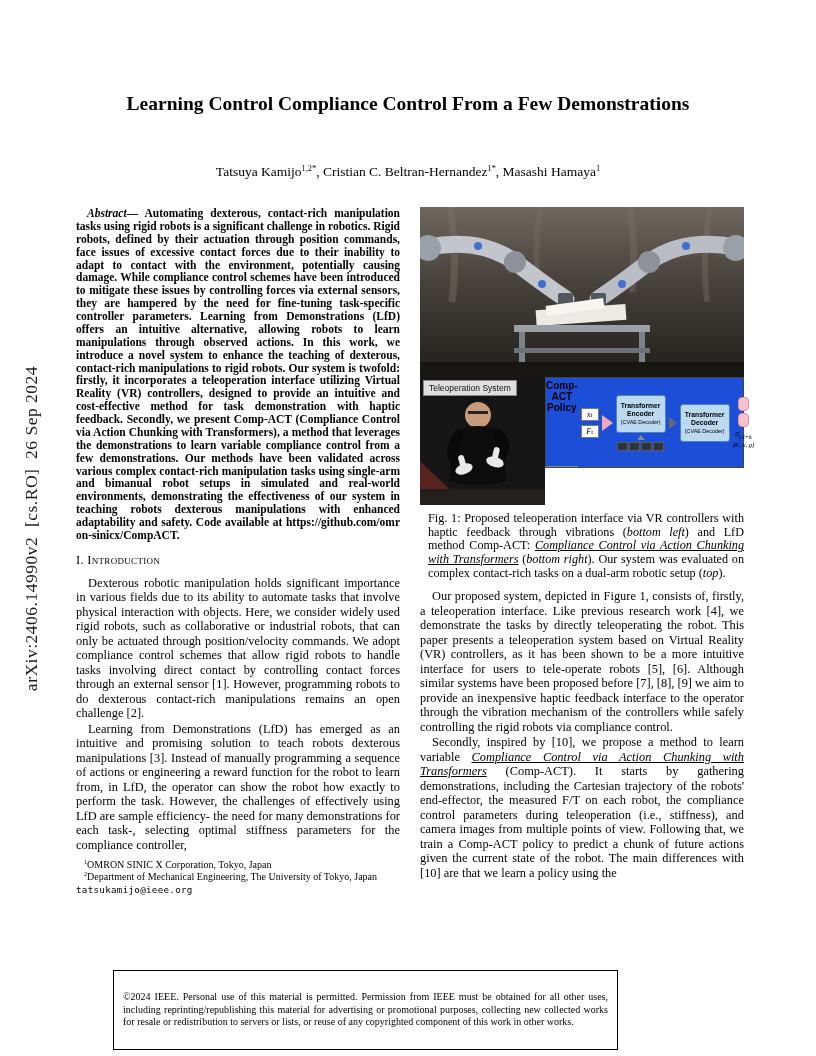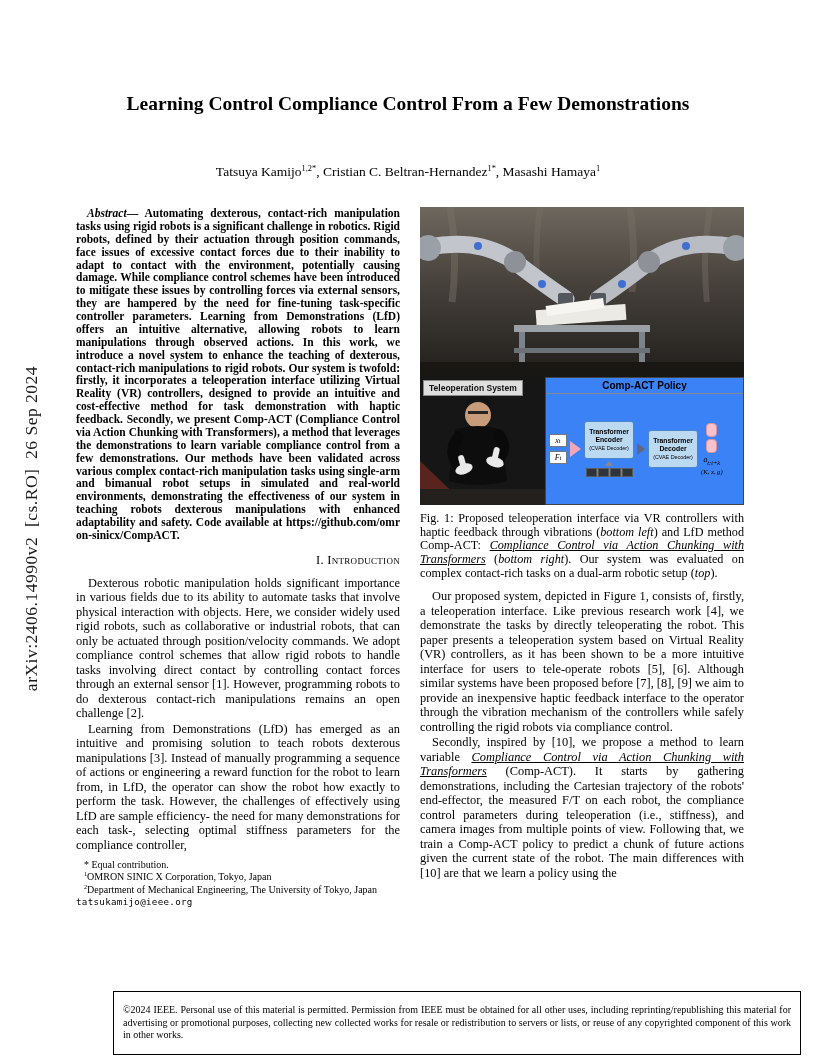--- a/index.html
+++ b/index.html
@@ -54,21 +54,21 @@
     line-height: 1.12;
     text-align: justify;
     text-indent: 11px;
   }
   .abs-label { font-style: italic; }
   .abs-link { word-break: break-all; }
   .abs-link { cursor: pointer; }
 
   .sec-heading {
     margin: 11px 0 8px 0;
-    text-align: right;
+    text-align: left;
     font-size: 12.5px;
     font-weight: normal;
     font-variant: small-caps;
     letter-spacing: 0.3px;
   }
 
   .body-par {
     font-size: 12.4px;
     line-height: 1.17;
     text-align: justify;
@@ -85,37 +85,37 @@
     font-size: 10px;
     line-height: 1.22;
   }
   .footnotes .fn { text-indent: 8px; }
   .mono { font-family: "DejaVu Sans Mono", monospace; font-size: 9.2px; letter-spacing: 0.3px; }
 
   
   figure.fig { width: 324px; }
   .robot-photo { display: block; width: 324px; height: 170px; }
   .fig-bottom { display: flex; width: 324px; height: 128px; }
-  .teleop { position: relative; width: 125px; height: 128px; background: #eab308; font-weight: bold; }
+  .teleop { position: relative; width: 125px; height: 128px; background: #eab308; }
   .teleop svg { display: block; width: 125px; height: 128px; }
   .teleop-label {
     position: absolute; top: 3px; left: 3px;
     background: #dedede;
     border: 1px solid #8a8a8a;
     color: #111;
     font-family: "Liberation Sans", sans-serif;
     font-size: 8.5px;
     padding: 2px 5px;
   }
   .policy {
-    width: 199px; height: 128px;
-    background: #3b82f6;
+    width: 199px; height: 91px;
+    background: #1d4ed8;
     border: 1px solid #444;
     font-family: "Liberation Sans", sans-serif;
-    display: flex; flex-direction: column;
+    display: flex; flex-direction: row;
   }
   .policy-title {
     text-align: center;
     font-size: 10px;
     font-weight: bold;
     padding: 2px 0;
     border-bottom: 1px solid #888;
   }
   .policy-body {
     flex: 1;
@@ -175,32 +175,32 @@
   }
   .out-label, .out-sub {
     font-family: "Liberation Serif", serif;
     font-style: italic;
     font-size: 7.6px;
     white-space: nowrap;
   }
   .out-sub { font-size: 6.6px; }
 
   .caption {
-    margin: 7px 0 9px 0;
+    margin: 7px 0 9px 8px;
     font-size: 12.2px;
     line-height: 1.12;
     text-align: justify;
   }
 
   .footer-box {
     position: absolute;
-    left: 113px; top: 991px;
-    width: 688px;
+    left: 113px; top: 970px;
+    width: 505px;
     border: 1px solid #000;
-    padding: 12px 9px;
+    padding: 20px 9px;
     font-size: 10px;
     line-height: 1.25;
     text-align: justify;
   }
 </style>
 </head>
 <body>
 
 <div class="arxiv-strip">arXiv:2406.14990v2  [cs.RO]  26 Sep 2024</div>
 
@@ -212,21 +212,20 @@
 
 <div class="col col-left">
   <p class="abstract"><span class="abs-label">Abstract</span><span>— </span><span>Automating dexterous, contact-rich manipulation tasks using rigid robots is a significant challenge in robotics. Rigid robots, defined by their actuation through position commands, face issues of excessive contact forces due to their inability to adapt to contact with the environment, potentially causing damage. While compliance control schemes have been introduced to mitigate these issues by controlling forces via external sensors, they are hampered by the need for fine-tuning task-specific controller parameters. Learning from Demonstrations (LfD) offers an intuitive alternative, allowing robots to learn manipulations through observed actions. In this work, we introduce a novel system to enhance the teaching of dexterous, contact-rich manipulations to rigid robots. Our system is twofold: firstly, it incorporates a teleoperation interface utilizing Virtual Reality (VR) controllers, designed to provide an intuitive and cost-effective method for task demonstration with haptic feedback. Secondly, we present Comp-ACT (Compliance Control via Action Chunking with Transformers), a method that leverages the demonstrations to learn variable compliance control from a few demonstrations. Our methods have been validated across various complex contact-rich manipulation tasks using single-arm and bimanual robot setups in simulated and real-world environments, demonstrating the effectiveness of our system in teaching robots dexterous manipulations with enhanced adaptability and safety. Code available at </span><span class="abs-link">https://github.com/omron-sinicx/CompACT.</span></p>
 
   <h2 class="sec-heading">I. Introduction</h2>
 
   <p class="body-par">Dexterous robotic manipulation holds significant importance in various fields due to its ability to automate tasks that involve physical interaction with objects. Here, we consider widely used rigid robots, such as collaborative or industrial robots, that can only be actuated through position/velocity commands. We adopt compliance control schemes that allow rigid robots to handle tasks involving direct contact by controlling contact forces through an external sensor [1]. However, programming robots to do dexterous contact-rich manipulations remains an open challenge [2].</p>
   <p class="body-par">Learning from Demonstrations (LfD) has emerged as an intuitive and promising solution to teach robots dexterous manipulations [3]. Instead of manually programming a sequence of actions or engineering a reward function for the robot to learn from, in LfD, the operator can show the robot how exactly to perform the task. However, the challenges of effectively using LfD are sample efficiency- the need for many demonstrations for each task-, selecting optimal stiffness parameters for the compliance controller,</p>
 
   <div class="footnotes">
-    <div class="fn">* Equal contribution.</div>
     <div class="fn"><sup>1</sup><span>OMRON SINIC X Corporation, Tokyo, Japan</span></div>
     <div class="fn"><sup>2</sup><span>Department of Mechanical Engineering, The University of Tokyo, Japan</span></div>
     <div class="mono">tatsukamijo@ieee.org</div>
   </div>
 </div>
 
 <div class="col col-right">
 
   <figure class="fig">
 

